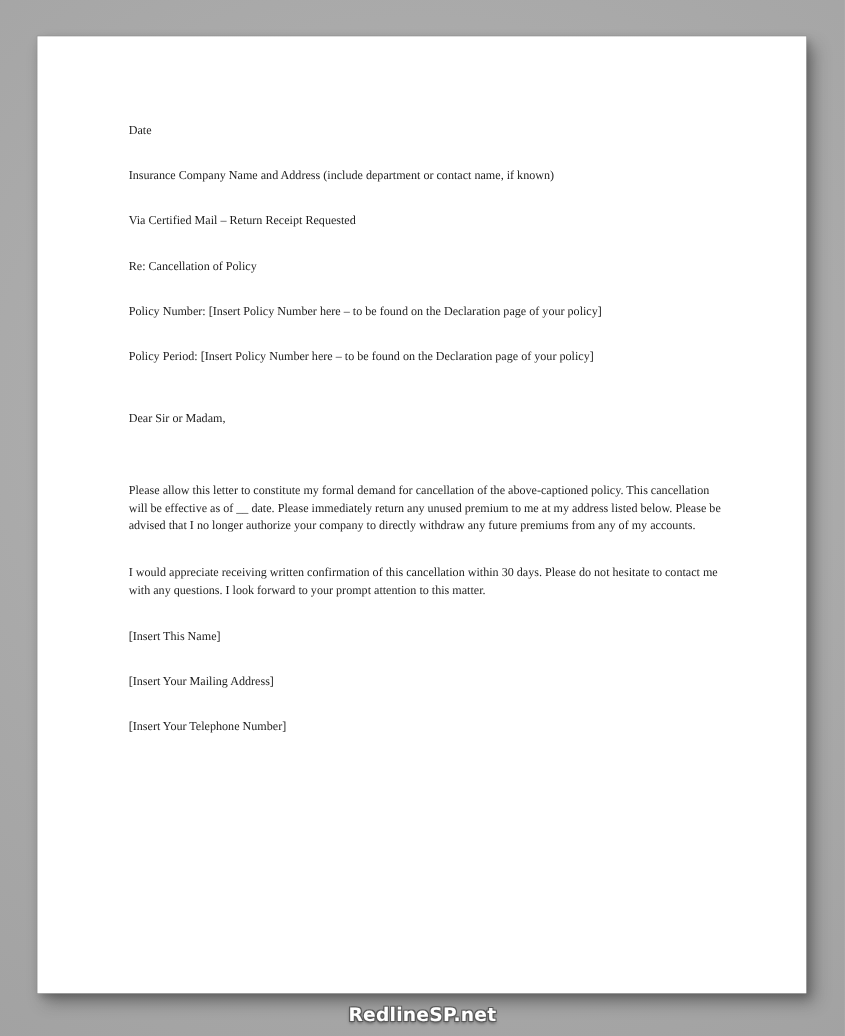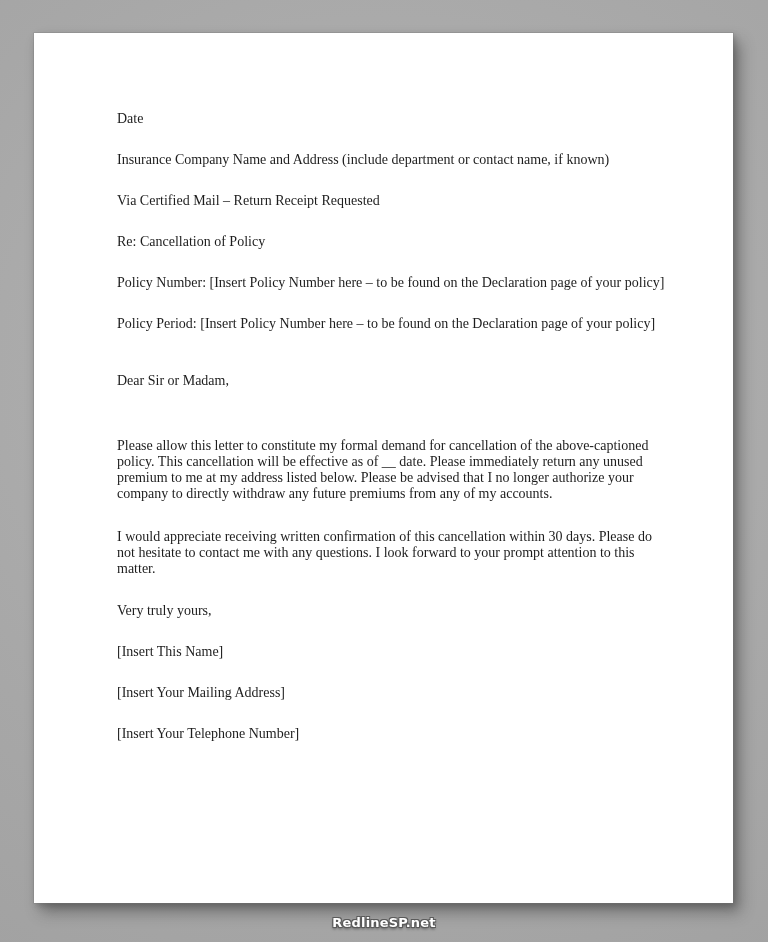--- a/index.html
+++ b/index.html
@@ -36,21 +36,21 @@
       2px 3px 6px rgba(60,60,60,0.30);
   }
 
   
   #letter {
     position: absolute;
     left: 83px;
     top: 78px;
     width: 545px;
     color: #1d1d1d;
-    font-size: 14px;
+    font-size: 11px;
     line-height: 16px;
     -webkit-font-smoothing: antialiased;
   }
 
   .line {
     margin: 0 0 25px 0;
     white-space: nowrap;
   }
 
   .para {
@@ -78,21 +78,21 @@
     top: 903px;
     width: 768px;
     height: 39px;
     display: flex;
     align-items: center;
     justify-content: center;
   }
   #watermark {
     font-family: "DejaVu Sans", sans-serif;
     font-weight: bold;
-    font-size: 13px;
+    font-size: 17px;
     letter-spacing: 0.2px;
     color: #ffffff;
     text-shadow:
       1px 1px 0 #5a5a5a,
       -1px 1px 0 #5a5a5a,
       1px -1px 0 #5a5a5a,
       -1px -1px 0 #5a5a5a,
       0 2px 3px rgba(0,0,0,0.55);
   }
 </style>
@@ -121,21 +121,20 @@
       <div class="gap-body"></div>
 
       <p class="para">Please allow this letter to constitute my formal demand for cancellation of the above-captioned policy. This cancellation will be effective as of __ date. Please immediately return any unused premium to me at my address listed below. Please be advised that I no longer authorize your company to directly withdraw any future premiums from any of my accounts.</p>
 
       <div class="gap-para"></div>
 
       <p class="para">I would appreciate receiving written confirmation of this cancellation within 30 days. Please do not hesitate to contact me with any questions. I look forward to your prompt attention to this matter.</p>
 
       <div class="gap-close"></div>
 
-      <p class="sig-line">Very truly yours,</p>
 
       <p class="sig-line">[Insert This Name]</p>
       <p class="sig-line">[Insert Your Mailing Address]</p>
       <p class="sig-line last">[Insert Your Telephone Number]</p>
 
     </div>
   </div>
 
   <div id="watermark-bar">
     <span id="watermark">RedlineSP.net</span>

